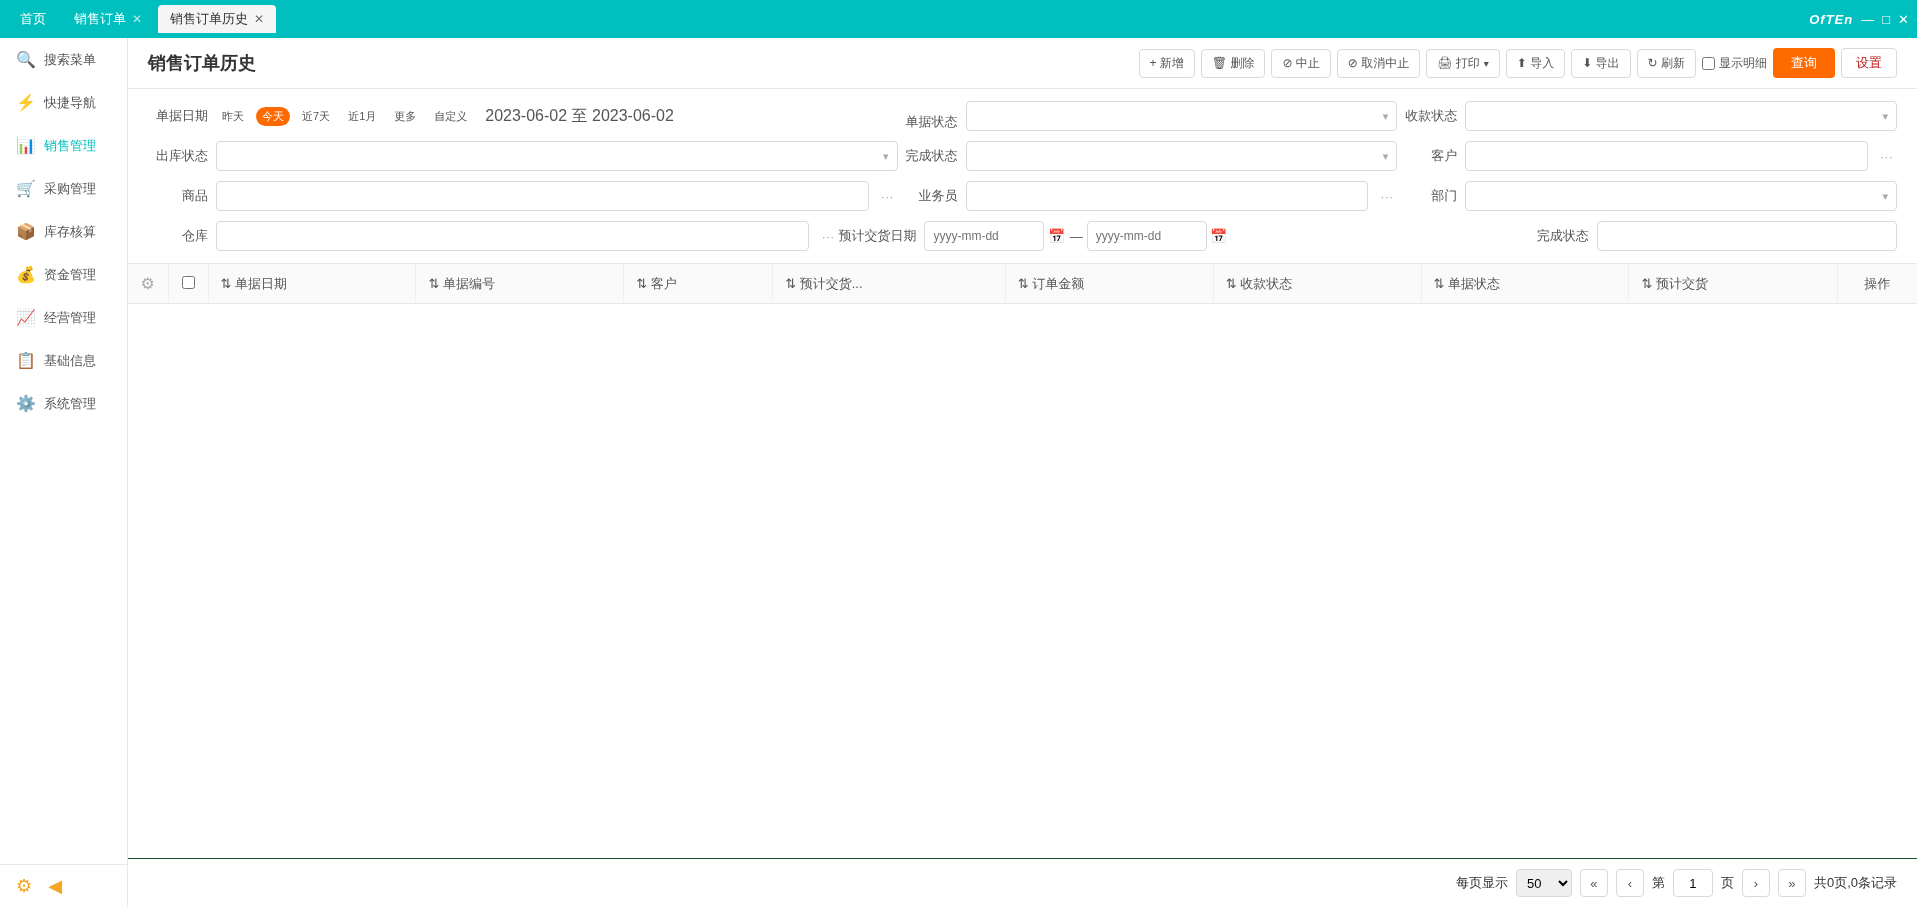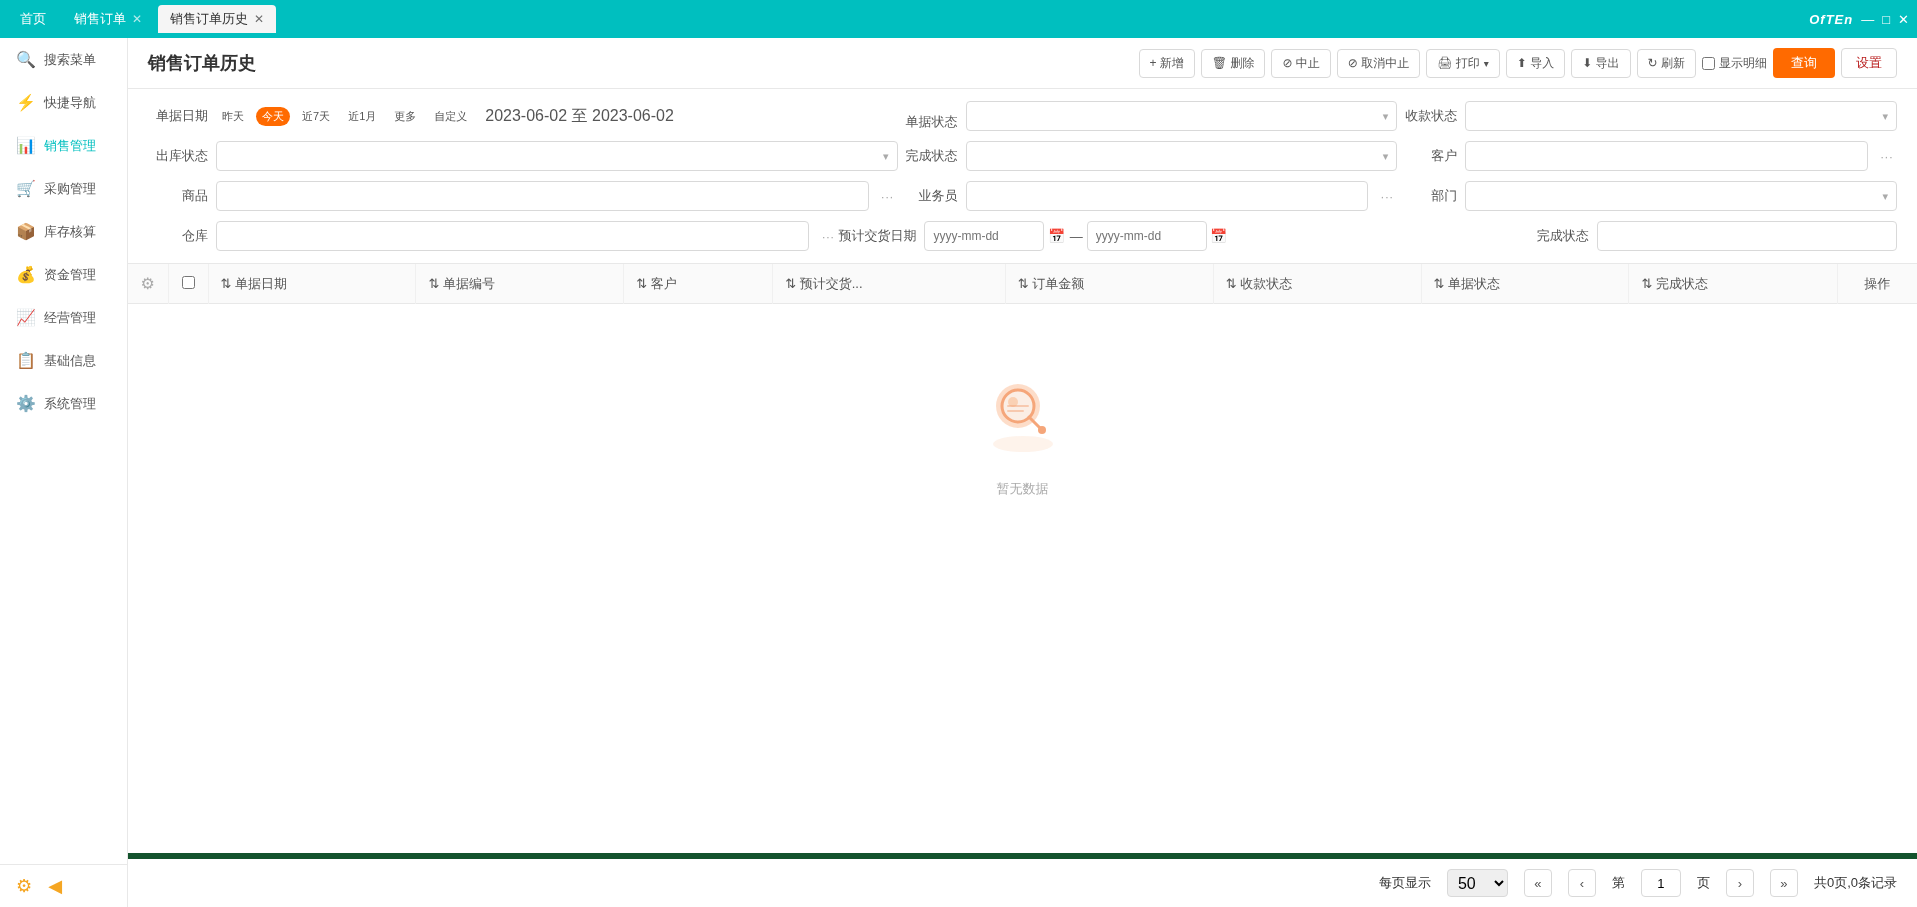--- a/index.html
+++ b/index.html
@@ -323,32 +323,32 @@
       color: #aaa;
       font-size: 13px;
     }
 
     
     .pagination {
       display: flex;
       align-items: center;
       justify-content: flex-end;
       padding: 10px 20px;
-      border-top: 6px solid #14532d;
-      background: #fff;
-      gap: 16px;
+      border-top: 1px solid #14532d;
+      background: #fff;
+      gap: 8px;
       font-size: 13px;
       flex-shrink: 0;
     }
     .pagination-select {
       height: 28px;
       border: 1px solid #d9d9d9;
       border-radius: 4px;
       padding: 0 6px;
-      font-size: 16px;
+      font-size: 13px;
       cursor: pointer;
     }
     .page-btn {
       width: 28px;
       height: 28px;
       border: 1px solid #d9d9d9;
       border-radius: 4px;
       background: #fff;
       cursor: pointer;
       display: flex;
@@ -582,49 +582,31 @@
               <th>
                 <span>⇅ 订单金额</span>
               </th>
               <th>
                 <span>⇅ 收款状态</span>
               </th>
               <th>
                 <span>⇅ 单据状态</span>
               </th>
               <th>
-                <span>⇅ 完成状态</span>
+                <span>⇅ 预计交货</span>
               </th>
               <th style="width:80px; text-align:center;">
                 <span>操作</span>
               </th>
             </tr>
           </thead>
           <tbody>
           </tbody>
         </table>
 
-        <div class="empty-state">
-          <div class="empty-icon">
-            
-            <svg viewBox="0 0 100 100" xmlns="http://www.w3.org/2000/svg" width="100" height="100">
-              <ellipse cx="50" cy="80" rx="30" ry="8" fill="#fde8d8" opacity="0.5"></ellipse>
-              <circle cx="45" cy="42" r="22" fill="#fcd5bc" opacity="0.8"></circle>
-              <circle cx="45" cy="42" r="16" fill="#fbeee5"></circle>
-              <circle cx="45" cy="42" r="16" fill="none" stroke="#f5a67a" stroke-width="3"></circle>
-              <line x1="56" y1="53" x2="68" y2="65" stroke="#f5a67a" stroke-width="3" stroke-linecap="round"></line>
-              <circle cx="69" cy="66" r="4" fill="#f5a67a"></circle>
-              <circle cx="40" cy="38" r="5" fill="#f9c4a0" opacity="0.7"></circle>
-
-              <line x1="35" y1="42" x2="55" y2="42" stroke="#f5a67a" stroke-width="2" stroke-linecap="round" opacity="0.5"></line>
-              <line x1="35" y1="47" x2="50" y2="47" stroke="#f5a67a" stroke-width="2" stroke-linecap="round" opacity="0.5"></line>
-            </svg>
-          </div>
-          <span class="empty-text">暂无数据</span>
-        </div>
       </div>
 
       <div class="pagination">
         <span>每页显示</span>
         <select class="pagination-select">
           <option>10</option>
           <option>20</option>
           <option selected="">50</option>
           <option>100</option>
         </select>

